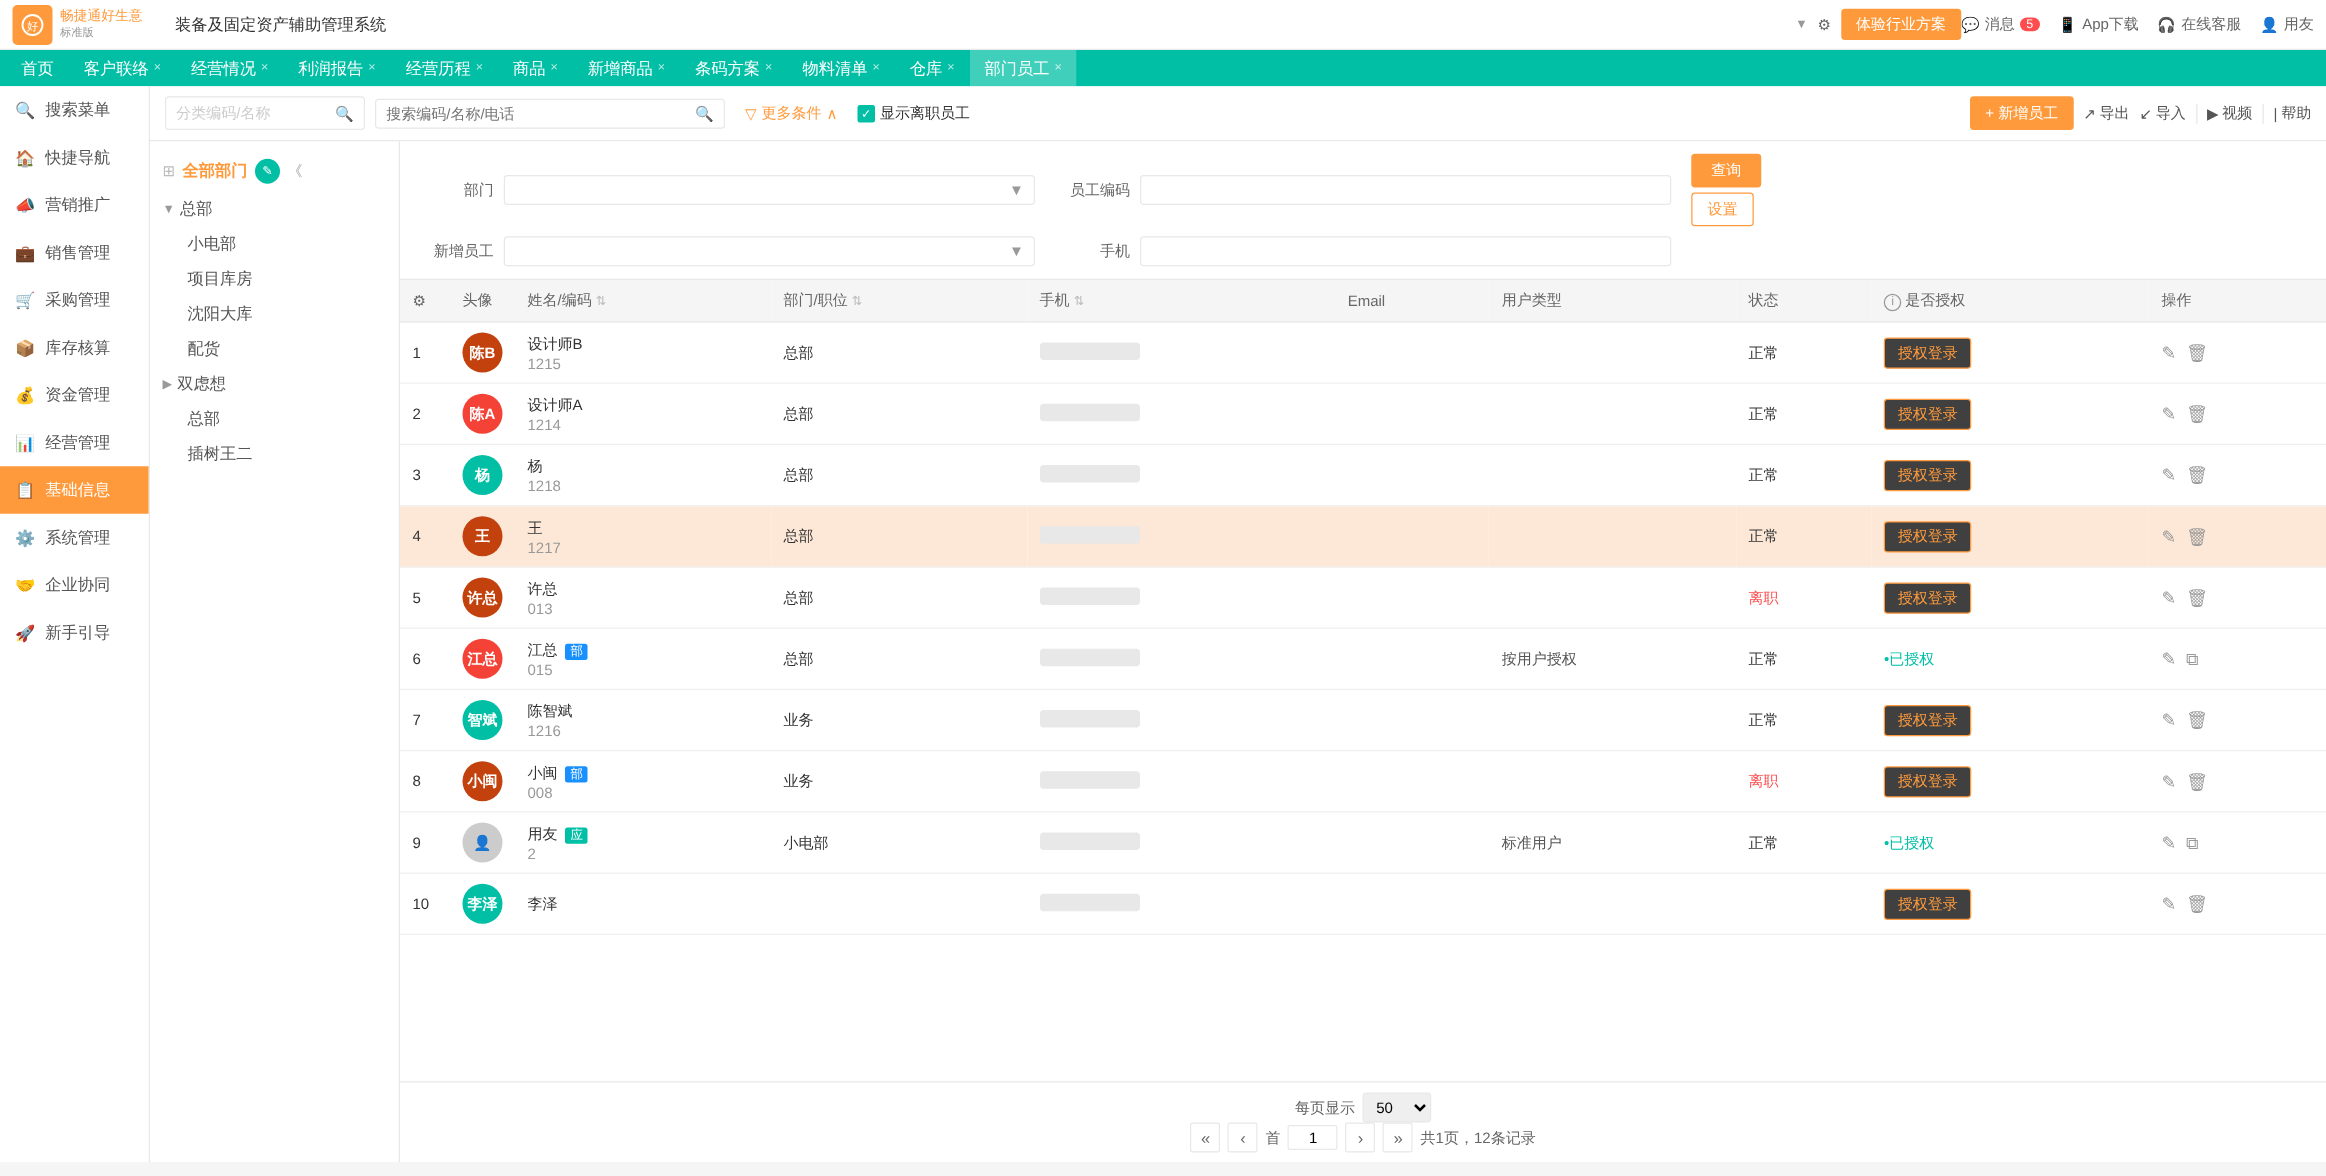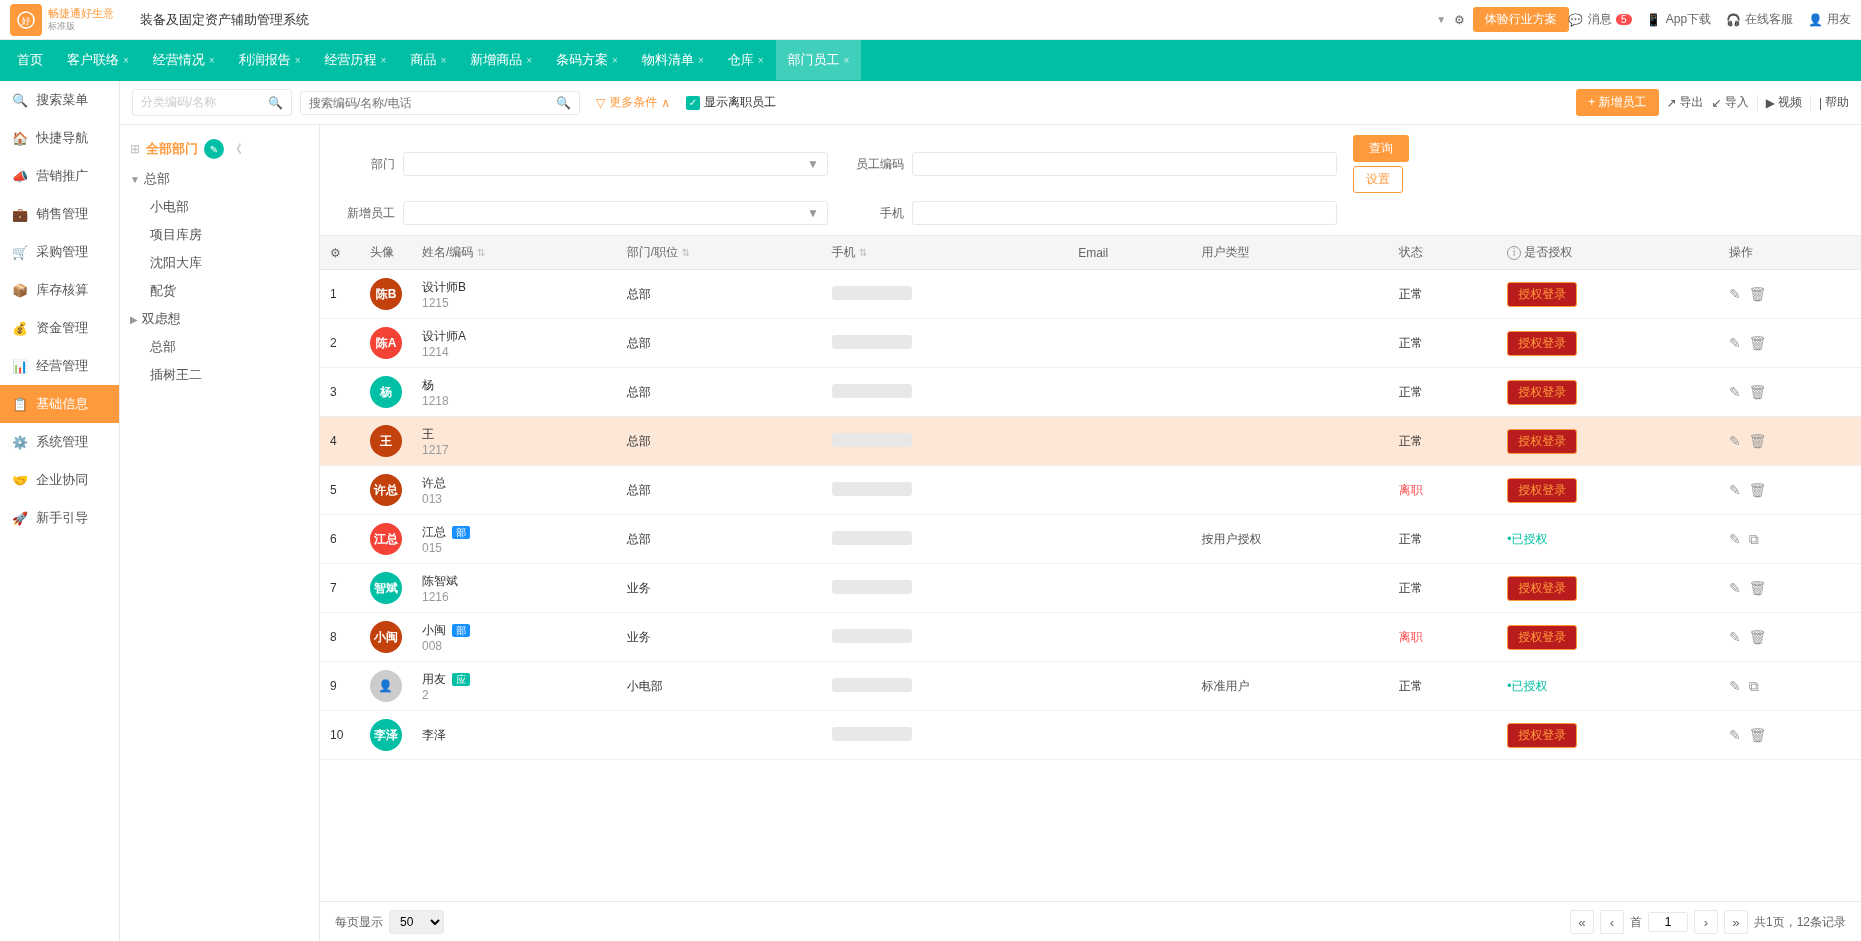--- a/index.html
+++ b/index.html
@@ -13,21 +13,21 @@
     .logo-sub { font-size: 9px; color: #999; }
     .system-title { font-size: 13px; color: #333; flex: 1; padding-left: 10px; }
     .top-right { display: flex; align-items: center; gap: 15px; margin-left: auto; }
     .top-btn { display: flex; align-items: center; gap: 4px; font-size: 12px; color: #666; cursor: pointer; }
     .badge { background: #ff4d4f; color: white; border-radius: 8px; padding: 0 4px; font-size: 10px; min-width: 16px; text-align: center; }
     .experience-btn { background: #ff9a3c; color: white; border: none; padding: 4px 12px; border-radius: 3px; cursor: pointer; font-size: 12px; }
     .gear-icon { color: #666; cursor: pointer; }
     .dropdown-arrow { font-size: 10px; color: #999; }
 
     
-    .nav-tabs { display: flex; background: #00bfa5; height: 41px; padding: 0 5px; overflow: hidden; }
+    .nav-tabs { display: flex; align-items: center; background: #00bfa5; height: 29px; padding: 0 5px; overflow: hidden; }
     .nav-tab { padding: 0 12px; height: 40px; display: flex; align-items: center; color: white; font-size: 13px; cursor: pointer; white-space: nowrap; gap: 4px; }
     .nav-tab.active { background: rgba(255,255,255,0.25); }
     .nav-tab .close-x { font-size: 10px; opacity: 0.7; }
 
     
     .main-layout { display: flex; height: calc(941px - 80px); }
     
     
     .sidebar { width: 120px; background: white; border-right: 1px solid #e8e8e8; overflow-y: auto; flex-shrink: 0; }
     .sidebar-item { display: flex; align-items: center; padding: 10px 12px; cursor: pointer; font-size: 13px; color: #555; gap: 8px; }
@@ -89,37 +89,37 @@
     .avatar-orange { background: #c2410c; }
     .avatar-red { background: #f44336; }
     .avatar-teal { background: #00bfa5; }
     .avatar-gray { background: #ccc; }
     
     
     .status-normal { color: #333; font-size: 12px; }
     .status-resign { color: #ff4d4f; font-size: 12px; }
     
     
-    .auth-btn { border: 1px solid #ff9a3c; color: #ff9a3c; background: #b91c1c; padding: 3px 10px; border-radius: 3px; cursor: pointer; font-size: 12px; }
+    .auth-btn { border: 1px solid #ff9a3c; color: #ff9a3c; background: #404040; padding: 3px 10px; border-radius: 3px; cursor: pointer; font-size: 12px; }
     .auth-granted { color: #00bfa5; font-size: 12px; display: flex; align-items: center; gap: 2px; }
     .user-type { color: #555; font-size: 12px; }
     
     
     .op-icons { display: flex; gap: 8px; }
     .op-icon { color: #999; cursor: pointer; font-size: 14px; }
 
     
     .dept-badge { background: #00bfa5; color: white; font-size: 10px; padding: 1px 4px; border-radius: 2px; margin-left: 3px; }
     .dept-badge-blue { background: #1890ff; color: white; font-size: 10px; padding: 1px 4px; border-radius: 2px; margin-left: 3px; }
 
     
     .phone-blur { background: #e8e8e8; border-radius: 3px; height: 14px; width: 80px; display: inline-block; }
 
     
-    .pagination { display: flex; align-items: center; justify-content: space-between; padding: 8px 15px; border-top: 1px solid #e8e8e8; background: white; }
+    .pagination { display: flex; align-items: center; justify-content: space-between; padding: 8px 15px; border-top: 1px solid #e8e8e8; background: white; flex-direction: column; }
     .page-size { display: flex; align-items: center; gap: 6px; font-size: 12px; color: #666; }
     .page-select { border: 1px solid #e8e8e8; padding: 3px 6px; border-radius: 3px; font-size: 12px; }
     .page-nav { display: flex; align-items: center; gap: 6px; font-size: 12px; color: #666; }
     .page-btn { border: 1px solid #e8e8e8; background: white; width: 24px; height: 24px; display: flex; align-items: center; justify-content: center; cursor: pointer; border-radius: 2px; color: #666; }
     .page-input { border: 1px solid #e8e8e8; width: 40px; text-align: center; padding: 2px; border-radius: 2px; font-size: 12px; }
     .total-text { font-size: 12px; color: #666; }
 
     
     .info-icon { display: inline-flex; align-items: center; justify-content: center; width: 14px; height: 14px; border-radius: 50%; border: 1px solid #999; color: #999; font-size: 10px; margin-right: 3px; }
   </style>

